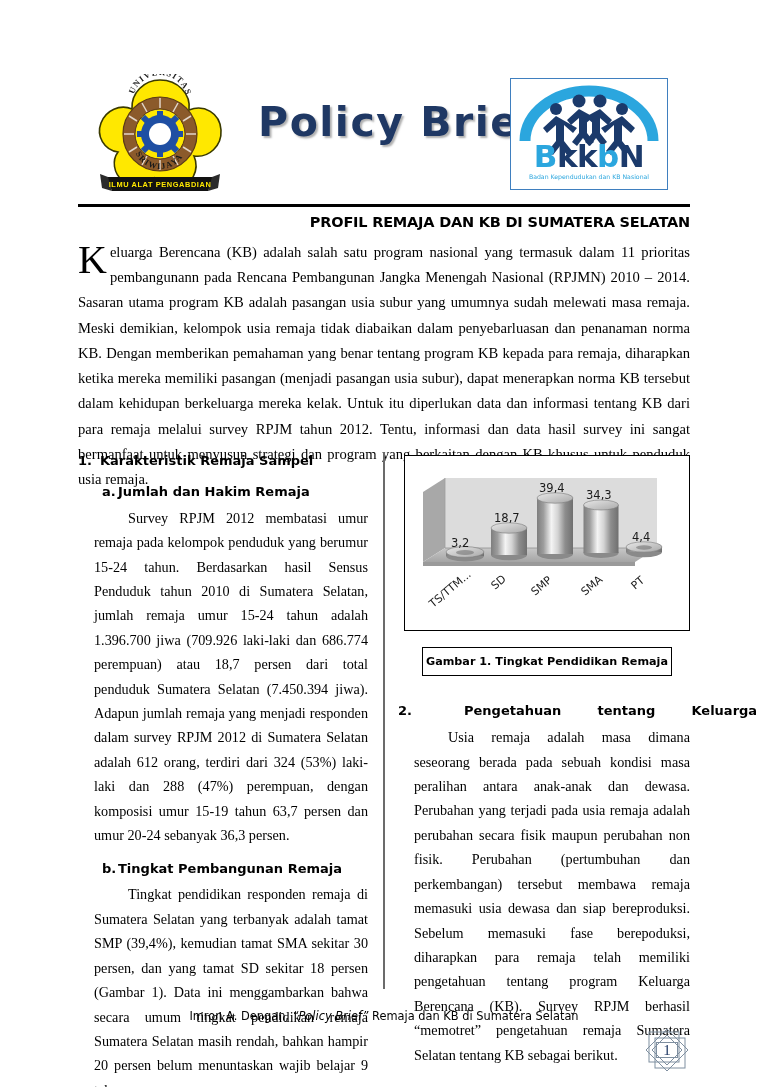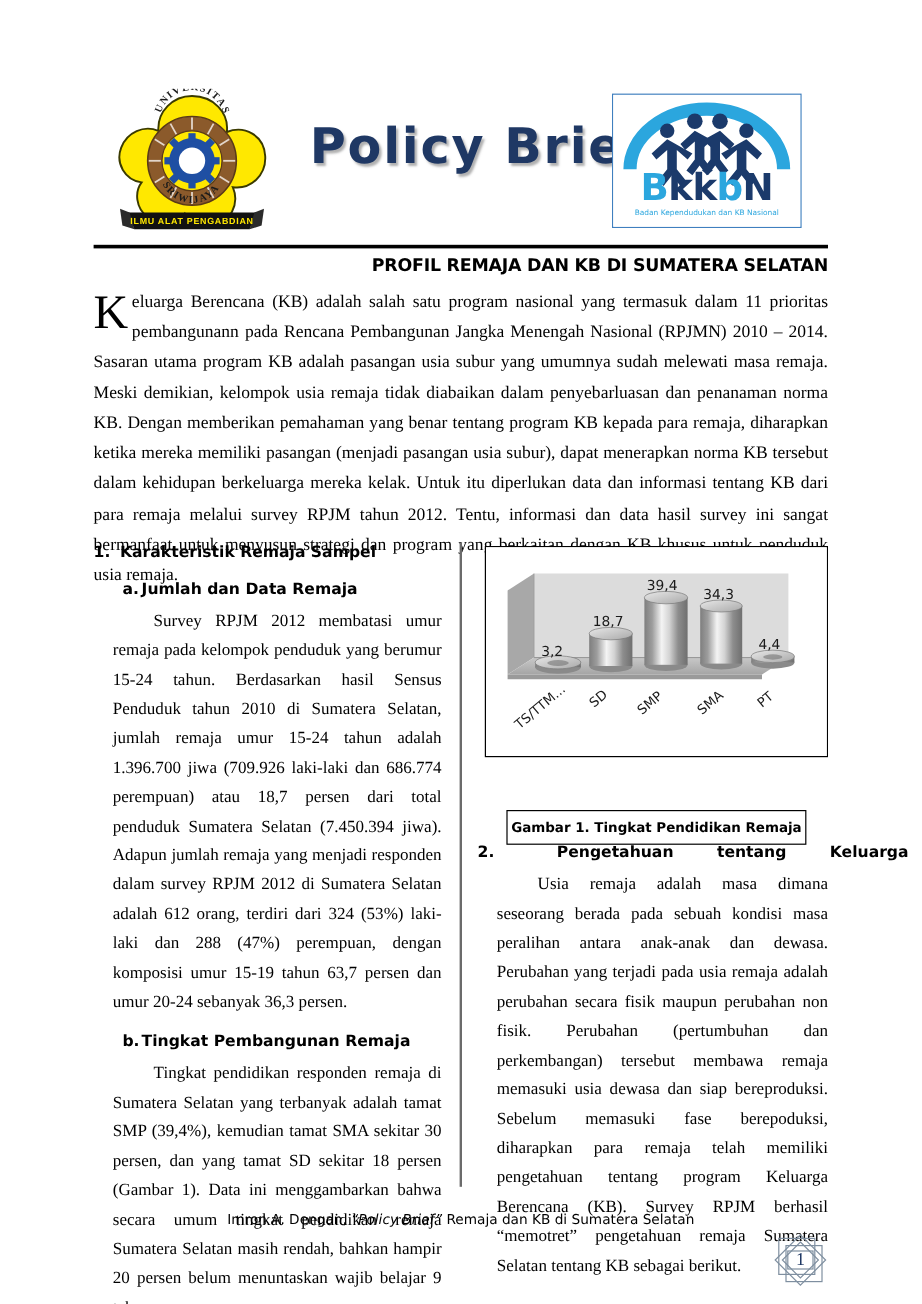--- a/index.html
+++ b/index.html
@@ -187,21 +187,20 @@
     border: 1.5px solid #000000;
     box-sizing: border-box;
     display: flex;
     align-items: center;
     justify-content: center;
     font-family: "DejaVu Sans", sans-serif;
     font-weight: bold;
     font-size: 11.2px;
     color: #000000;
     background: #ffffff;
-    margin-top: 28px;
   }
 
   
   .footer {
     position: absolute;
     left: 78px;
     top: 1009px;
     width: 612px;
     height: 60px;
   }
@@ -340,21 +339,21 @@
 
   <div class="col-left">
 
     <div class="h-num">
       <span class="num">1.</span>
       <span class="txt">Karakteristik Remaja Sampel</span>
     </div>
 
     <div class="h-sub">
       <span class="num">a.</span>
-      <span class="txt">Jumlah dan Data Remaja</span>
+      <span class="txt">Jumlah dan Hakim Remaja</span>
     </div>
 
     <p class="para">Survey RPJM 2012 membatasi umur remaja pada kelompok penduduk yang berumur 15-24 tahun. Berdasarkan hasil Sensus Penduduk tahun 2010 di Sumatera Selatan, jumlah remaja umur 15-24 tahun adalah 1.396.700 jiwa    (709.926 laki-laki dan 686.774 perempuan)    atau   18,7 persen dari total penduduk Sumatera Selatan (7.450.394 jiwa). Adapun jumlah remaja yang menjadi responden dalam survey RPJM 2012 di Sumatera Selatan adalah  612 orang, terdiri dari 324 (53%) laki-laki dan 288 (47%) perempuan, dengan komposisi umur 15-19 tahun 63,7 persen dan umur 20-24 sebanyak 36,3 persen.</p>
 
     <div class="h-sub">
       <span class="num">b.</span>
       <span class="txt">Tingkat Pembangunan Remaja</span>
     </div>
 
     <p class="para">Tingkat pendidikan responden remaja di Sumatera Selatan yang terbanyak adalah tamat SMP (39,4%), kemudian tamat SMA sekitar 30 persen, dan yang tamat SD sekitar 18 persen (Gambar 1). Data ini menggambarkan bahwa secara umum tingkat pendidikan remaja Sumatera Selatan masih rendah, bahkan hampir 20 persen belum menuntaskan wajib belajar 9 tahun.</p>

